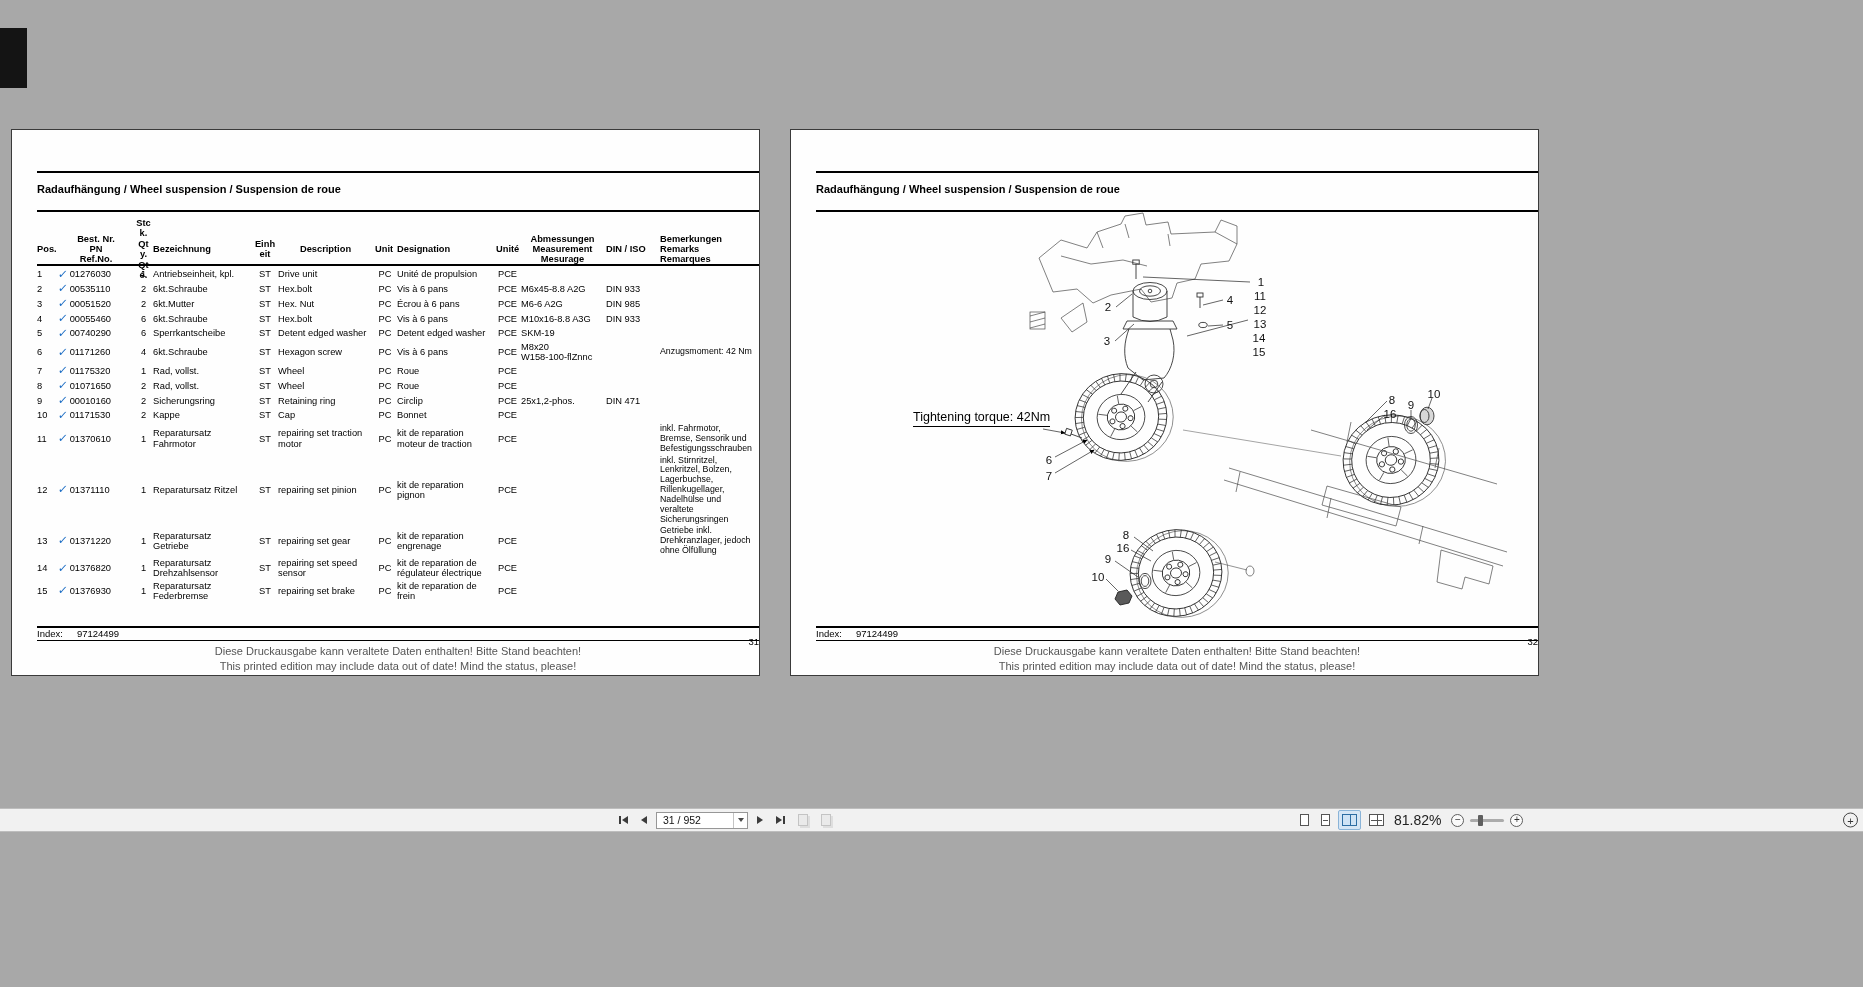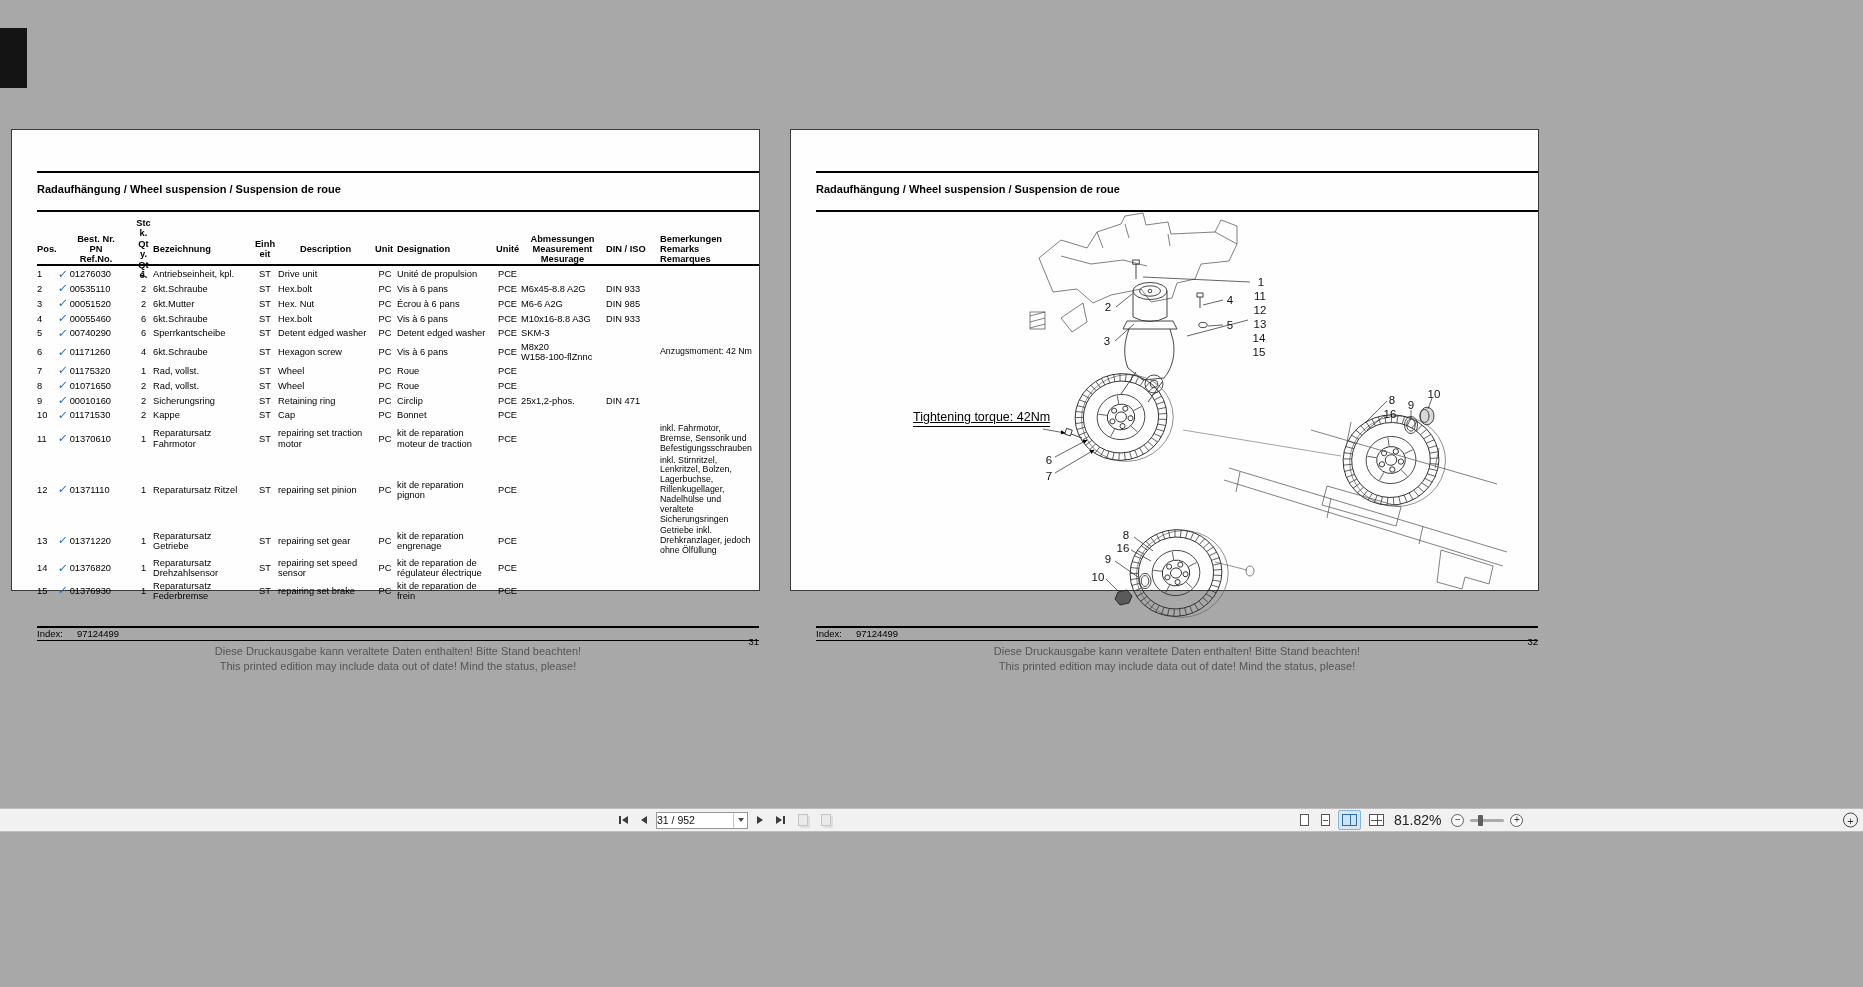--- a/index.html
+++ b/index.html
@@ -2,21 +2,21 @@
 <html><head>
 <meta charset="utf-8">
 <style>
   * { margin:0; padding:0; box-sizing:border-box; }
   html,body { width:1863px; height:987px; font-family:"Liberation Sans","DejaVu Sans",sans-serif; }
   body { background:#a8a8a8; position:relative; overflow:hidden; }
 
   .corner-artifact { position:absolute; left:0; top:28px; width:27px; height:60px; background:#141414; }
 
   
-  .page { position:absolute; top:129px; width:749px; height:462px; background:#fefefe; border:1px solid #3a3a3a; }
+  .page { position:absolute; top:129px; width:749px; height:547px; background:#fefefe; border:1px solid #3a3a3a; }
   .page-left  { left:11px; }
   .page-right { left:790px; }
 
   .rule { position:absolute; left:25px; width:722px; background:#000; }
   .rule-top    { top:41px; height:2px; }
   .rule-title  { top:80px; height:1.5px; }
   .rule-head   { top:134px; height:1.5px; }
   .rule-foot1  { top:496px; height:1.5px; }
   .rule-foot2  { top:510px; height:1px; }
 
@@ -39,42 +39,42 @@
   .footer-row { position:absolute; left:25px; top:498px; width:722px; font-size:9.5px; display:flex; }
   .footer-row .idx-label { margin-right:14px; }
   .footer-row .pageno { margin-left:auto;margin-top:8px; }
   .disclaimer { position:absolute; left:25px; top:514px; width:722px; text-align:center; font-size:11px; color:#555; line-height:1.4; }
 
   
   .diagram { position:absolute; inset:0; }
   .diagram svg { position:absolute; inset:0; }
   .callout { position:absolute; transform:translate(-50%,-50%); font-size:11.5px; color:#111; }
   .torque-note { position:absolute; left:122px; top:280px; font-size:12.5px; color:#000;
-                 border-bottom:1.3px solid #000; padding-bottom:2px;text-decoration:underline; }
+                 border-bottom:1.3px solid #000; padding-bottom:2px; }
 
   
   .toolbar { position:absolute; left:0; top:808px; width:1863px; height:24px; background:#f1f1f1;
              border-top:1px solid #bdbdbd; border-bottom:1px solid #bdbdbd; }
   .cluster { position:absolute; top:0; height:100%; display:flex; align-items:center; gap:5px; }
   .nav-cluster  { left:615px; }
   .view-cluster { left:1296px; gap:4px; }
   .zoom-cluster { left:1394px; gap:6px; }
 
   .tbtn { display:flex; align-items:center; justify-content:center; gap:1px; background:none; border:1px solid transparent;
           padding:2px 3px; height:20px; cursor:pointer; }
   .tbtn.active { background:#d6e6f5; border-color:#8ab4d8; border-radius:2px; }
   .tbtn.dim { opacity:.45; }
   .tri { width:0; height:0; }
   .tri-left  { border-top:4px solid transparent; border-bottom:4px solid transparent; border-right:6px solid #3c3c3c; }
   .tri-right { border-top:4px solid transparent; border-bottom:4px solid transparent; border-left:6px solid #3c3c3c; }
   .bar { width:2px; height:8px; background:#3c3c3c; }
 
   .page-box { width:92px; height:17px; background:#fff; border:1px solid #979797; display:flex; align-items:center;
               font-size:10.5px; cursor:text; }
-  .page-box-value { flex:1; color:#111; }
+  .page-box-value { flex:1; padding-left:6px; color:#111; }
   .page-box-dd { width:14px; height:100%; border-left:1px solid #c4c4c4; display:flex; align-items:center; justify-content:center; cursor:pointer; }
   .page-box-dd::after { content:""; width:0; height:0; border-left:3.5px solid transparent; border-right:3.5px solid transparent; border-top:4.5px solid #4a4a4a; }
 
   .mini-doc { width:10px; height:12px; border:1px solid #8f8f8f; background:#e2e2e2; box-shadow:2px 2px 0 #c9c9c9; display:block; }
 
   .vp { display:block; border:1px solid #555; background:#fff; position:relative; }
   .vp-single { width:9px; height:12px; }
   .vp-cont { width:9px; height:12px; }
   .vp-cont::after { content:""; position:absolute; left:1px; right:1px; top:5px; border-top:1px solid #555; }
   .vp-facing { width:15px; height:12px; border-color:#2d6da3; background:#cfe3f5; }
@@ -205,21 +205,21 @@
           <span class="check"></span>
           <span>00740290</span>
         </div>
         <div class="c ctr">6</div>
         <div class="c">Sperrkantscheibe</div>
         <div class="c ctr">ST</div>
         <div class="c">Detent edged washer</div>
         <div class="c ctr">PC</div>
         <div class="c">Detent edged washer</div>
         <div class="c ctr">PCE</div>
-        <div class="c">SKM-3</div>
+        <div class="c">SKM-19</div>
         <div class="c"></div>
         <div class="c remarks"></div>
       </div>
 
       <div class="trow">
         <div class="c">6</div>
         <div class="c ref-cell">
           <span class="check"></span>
           <span>01171260</span>
         </div>

